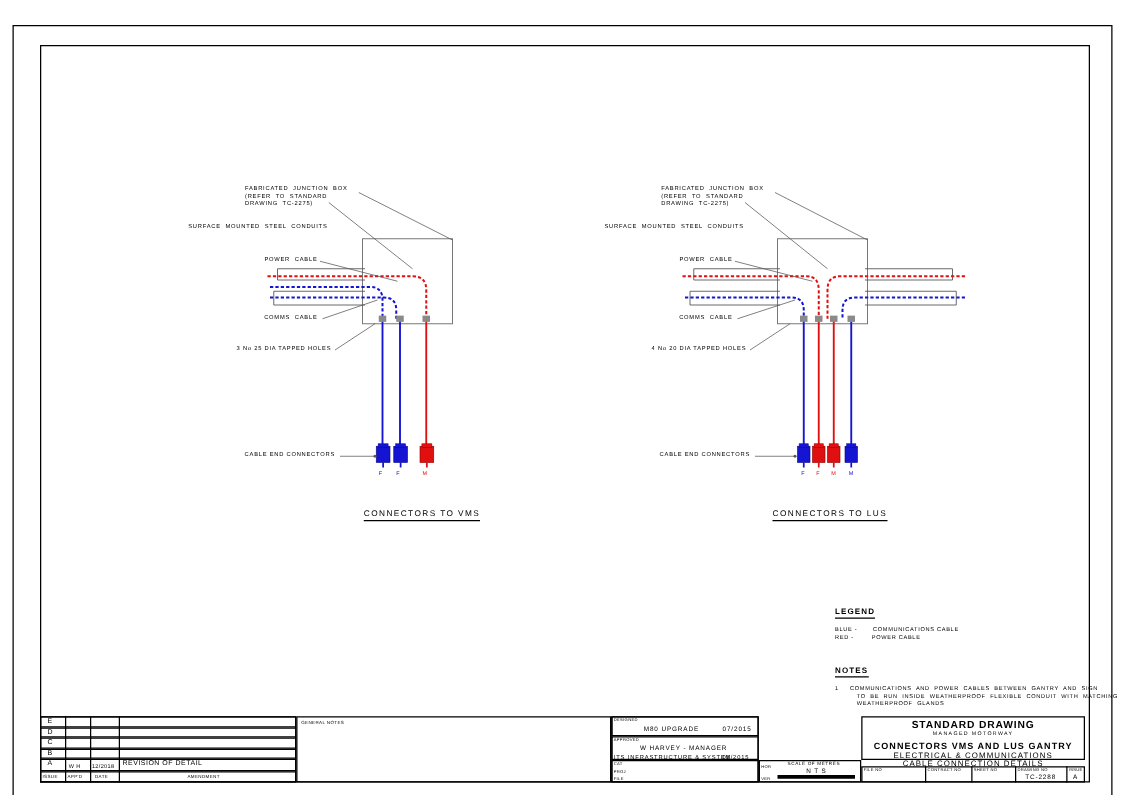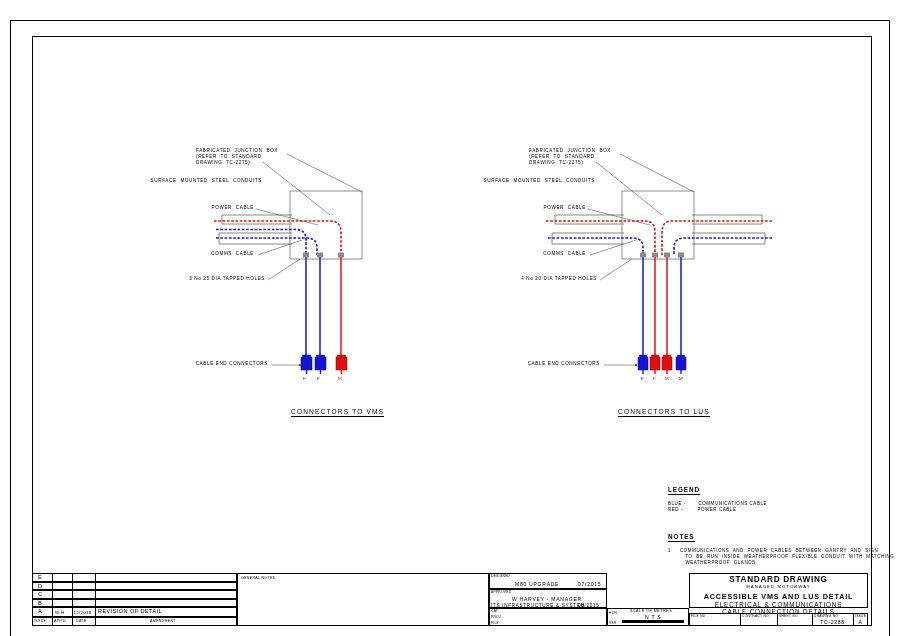--- a/index.html
+++ b/index.html
@@ -263,21 +263,21 @@
   <div class="cellt" style="left:609px;top:599px;">HOR</div>
   <div class="cellt" style="left:609px;top:608.5px;">VER</div>
   <div class="cellt" style="left:630px;top:597px;font-size:3.7px;letter-spacing:.5px;">SCALE  OF  METRES</div>
   <div class="cellv" style="left:645px;top:601.5px;">N T S</div>
   <div style="position:absolute;left:622px;top:608px;width:62px;height:3px;background:#000;"></div>
 
   <div class="tb" style="left:689px;top:561px;width:179px;height:35px;"></div>
   <div class="bigttl" style="left:689px;top:563px;width:179px;">
     <div class="l1">STANDARD DRAWING</div>
     <div class="l2">MANAGED MOTORWAY</div>
-    <div class="l3" style="margin-top:3px;">ACCESSIBLE VMS AND LUS DETAIL</div>
+    <div class="l3" style="margin-top:3px;">CONNECTORS VMS AND LUS GANTRY</div>
     <div class="l4">ELECTRICAL  &amp;  COMMUNICATIONS</div>
     <div class="l5">CABLE CONNECTION DETAILS</div>
   </div>
 
   <div class="tb" style="left:689px;top:601px;width:179px;height:13px;"></div>
   <div class="tb" style="left:740px;top:601px;width:0;height:13px;border-width:0 0 0 1px;"></div>
   <div class="tb" style="left:777px;top:601px;width:0;height:13px;border-width:0 0 0 1px;"></div>
   <div class="tb" style="left:812px;top:601px;width:0;height:13px;border-width:0 0 0 1px;"></div>
   <div class="tb" style="left:853px;top:601px;width:0;height:13px;border-width:0 0 0 1px;"></div>
 

